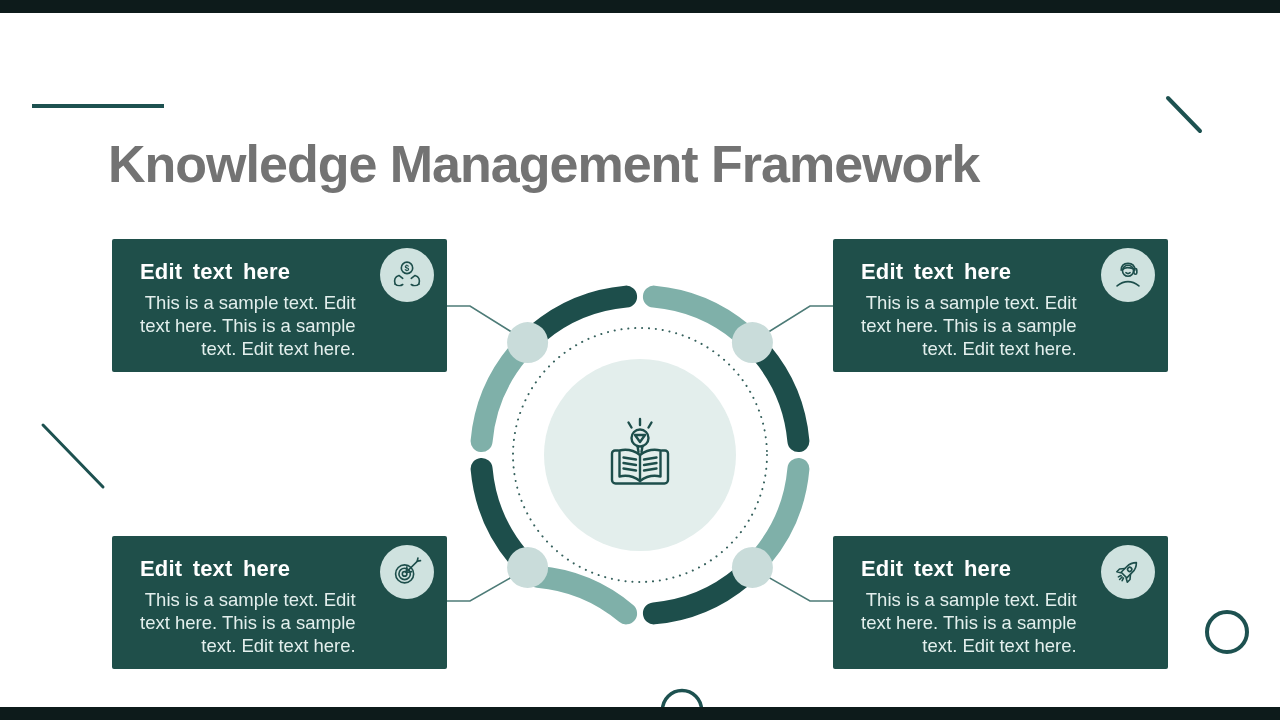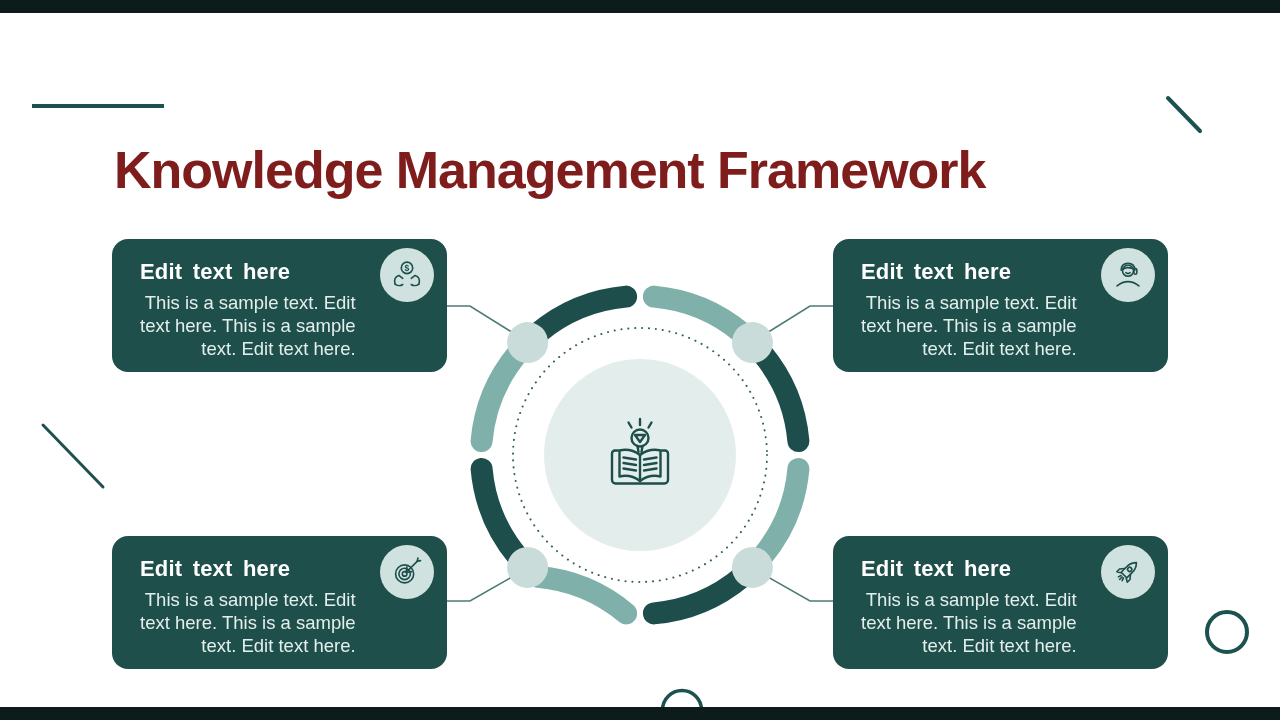--- a/index.html
+++ b/index.html
@@ -5,27 +5,27 @@
   html,body{margin:0;padding:0;background:#ffffff;}
   .slide{
     position:relative;width:1280px;height:720px;background:#ffffff;
     overflow:hidden;font-family:"Liberation Sans",sans-serif;
   }
   .bar{position:absolute;left:0;width:1280px;height:13px;background:#0d1b1b;z-index:30;}
   .bar-top{top:0;}
   .bar-bottom{bottom:0;}
   .title-rule{position:absolute;left:32px;top:104px;width:132px;height:4px;background:#1d5150;}
   h1.slide-title{
-    position:absolute;left:100px;top:126px;margin:14px;
-    font-size:52px;font-weight:700;letter-spacing:-1px;color:#7f1d1d;white-space:nowrap;
+    position:absolute;left:100px;top:126px;margin:8px;
+    font-size:52px;font-weight:700;letter-spacing:-1px;color:#737373;white-space:nowrap;
   }
   svg.diagram{position:absolute;left:0;top:0;width:1280px;height:720px;z-index:5;}
   .card{
     position:absolute;width:335px;height:133px;background:#1f4f4a;
-    border-radius:16px;z-index:10;color:#ffffff;
+    border-radius:2px;z-index:10;color:#ffffff;
   }
   .card-tl{left:112px;top:239px;}
   .card-tr{left:833px;top:239px;}
   .card-bl{left:112px;top:536px;}
   .card-br{left:833px;top:536px;}
   .card-title{
     position:absolute;left:28px;top:20px;font-size:22px;font-weight:700;
     color:#ffffff;word-spacing:4px;letter-spacing:0.2px;
   }
   .card-body{

